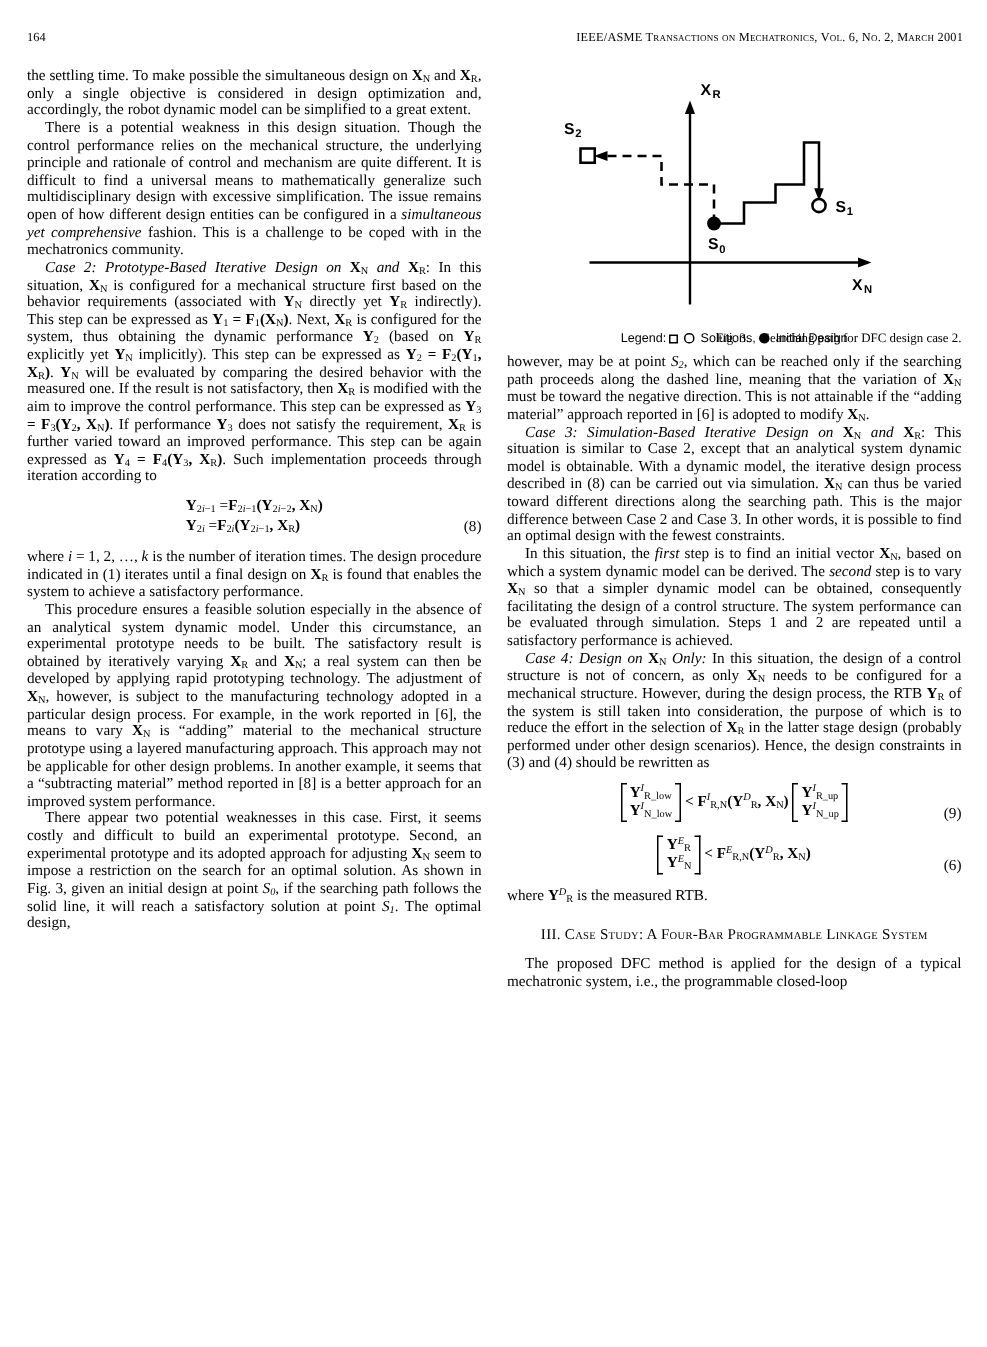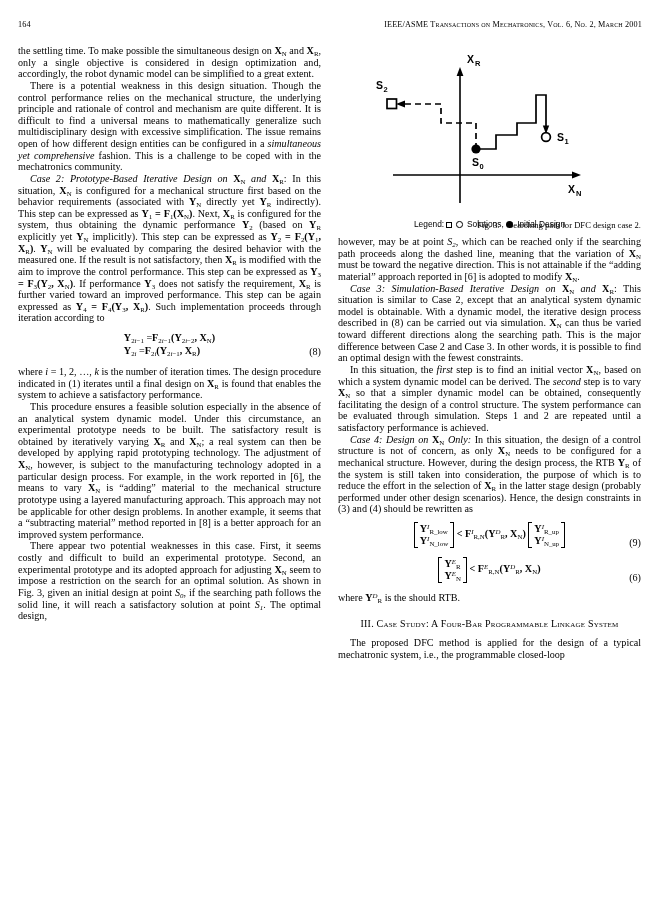--- a/index.html
+++ b/index.html
@@ -279,21 +279,21 @@
                 <span class="row bm">Y<sup><span class="mi">E</span></sup><sub>R</sub></span>
                 <span class="row bm">Y<sup><span class="mi">E</span></sup><sub>N</sub></span>
               </span>
               <span class="brk r"></span>
             </span>
           <span class="bm"> &lt; F<sup><span class="mi">E</span></sup><sub>R,N</sub>(Y<sup><span class="mi">D</span></sup><sub>R</sub>, X<sub>N</sub>)</span>
         </span>
         <span class="num">(6)</span>
       </div>
 
-      <p class="noind"><span>where </span><span class="bm">Y<sup><span class="mi">D</span></sup><sub>R</sub></span><span> is the should RTB.</span></p>
+      <p class="noind"><span>where </span><span class="bm">Y<sup><span class="mi">D</span></sup><sub>R</sub></span><span> is the measured RTB.</span></p>
 
       <div class="sechead">III. Case Study: A Four-Bar Programmable Linkage System</div>
 
       <p>The proposed DFC method is applied for the design of a typical mechatronic system, i.e., the programmable closed-loop</p>
 
     </div>
   </div>
 </div>
 
 </body></html>

